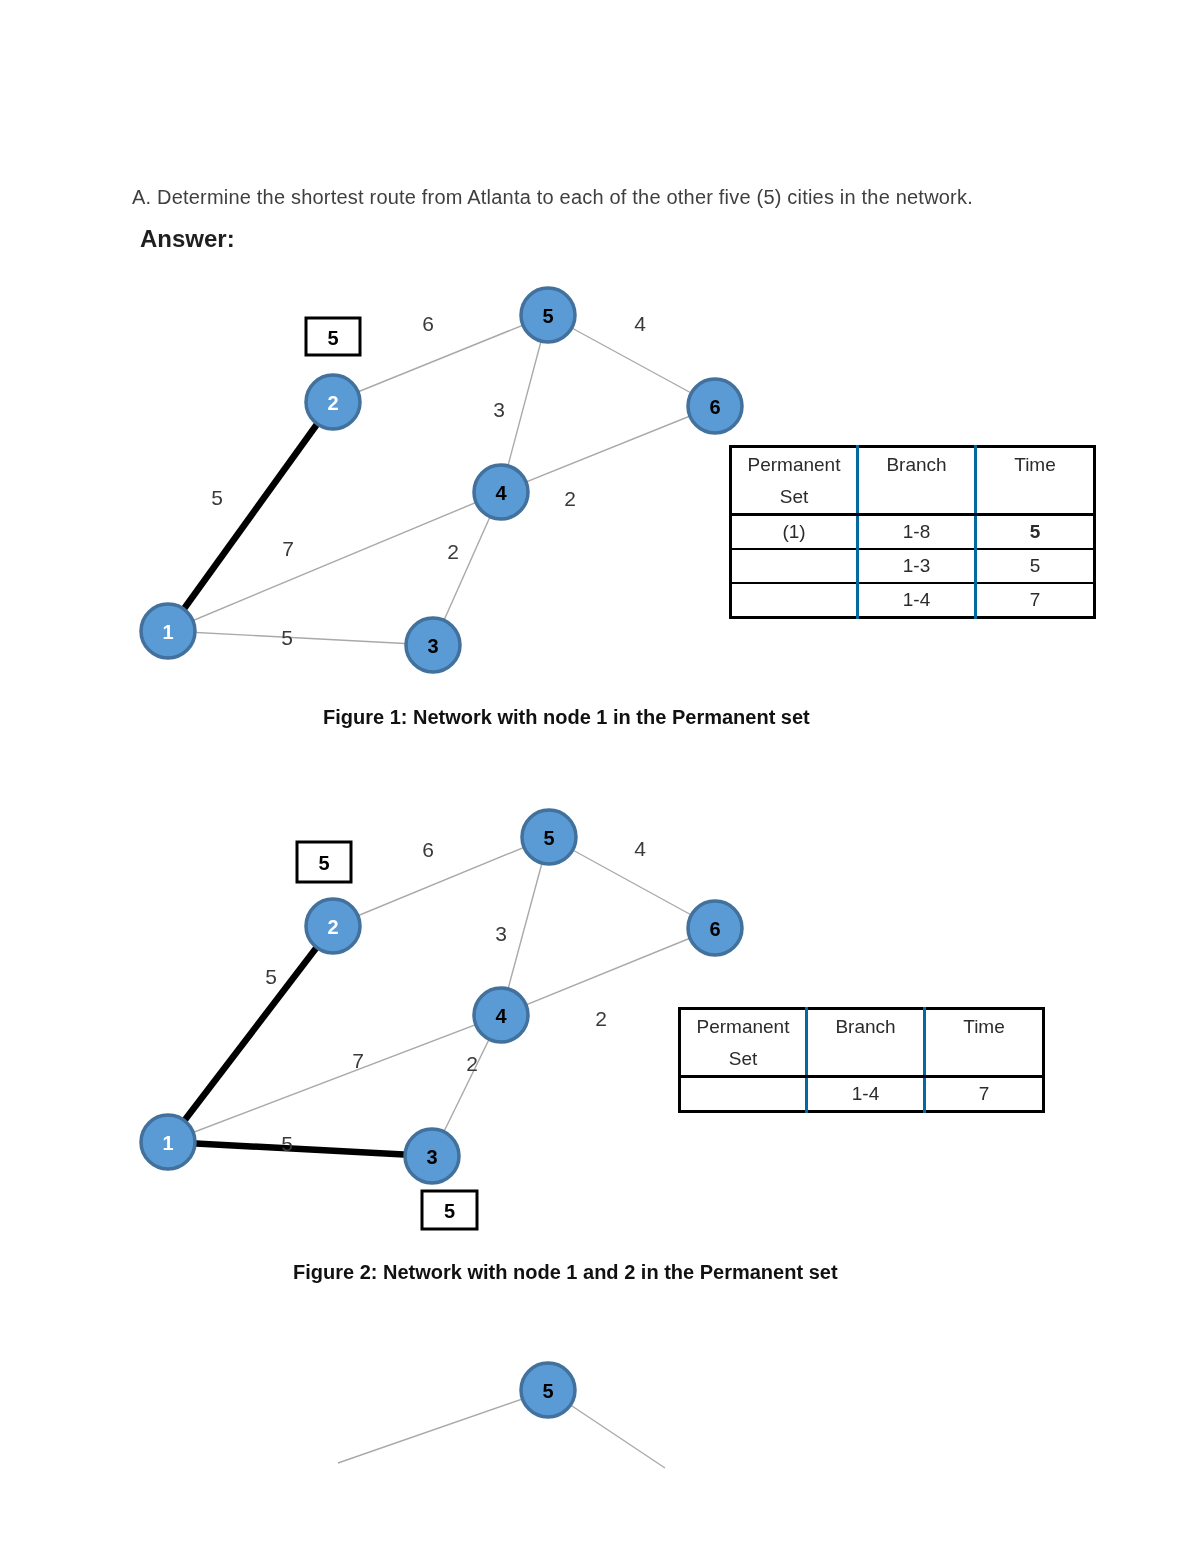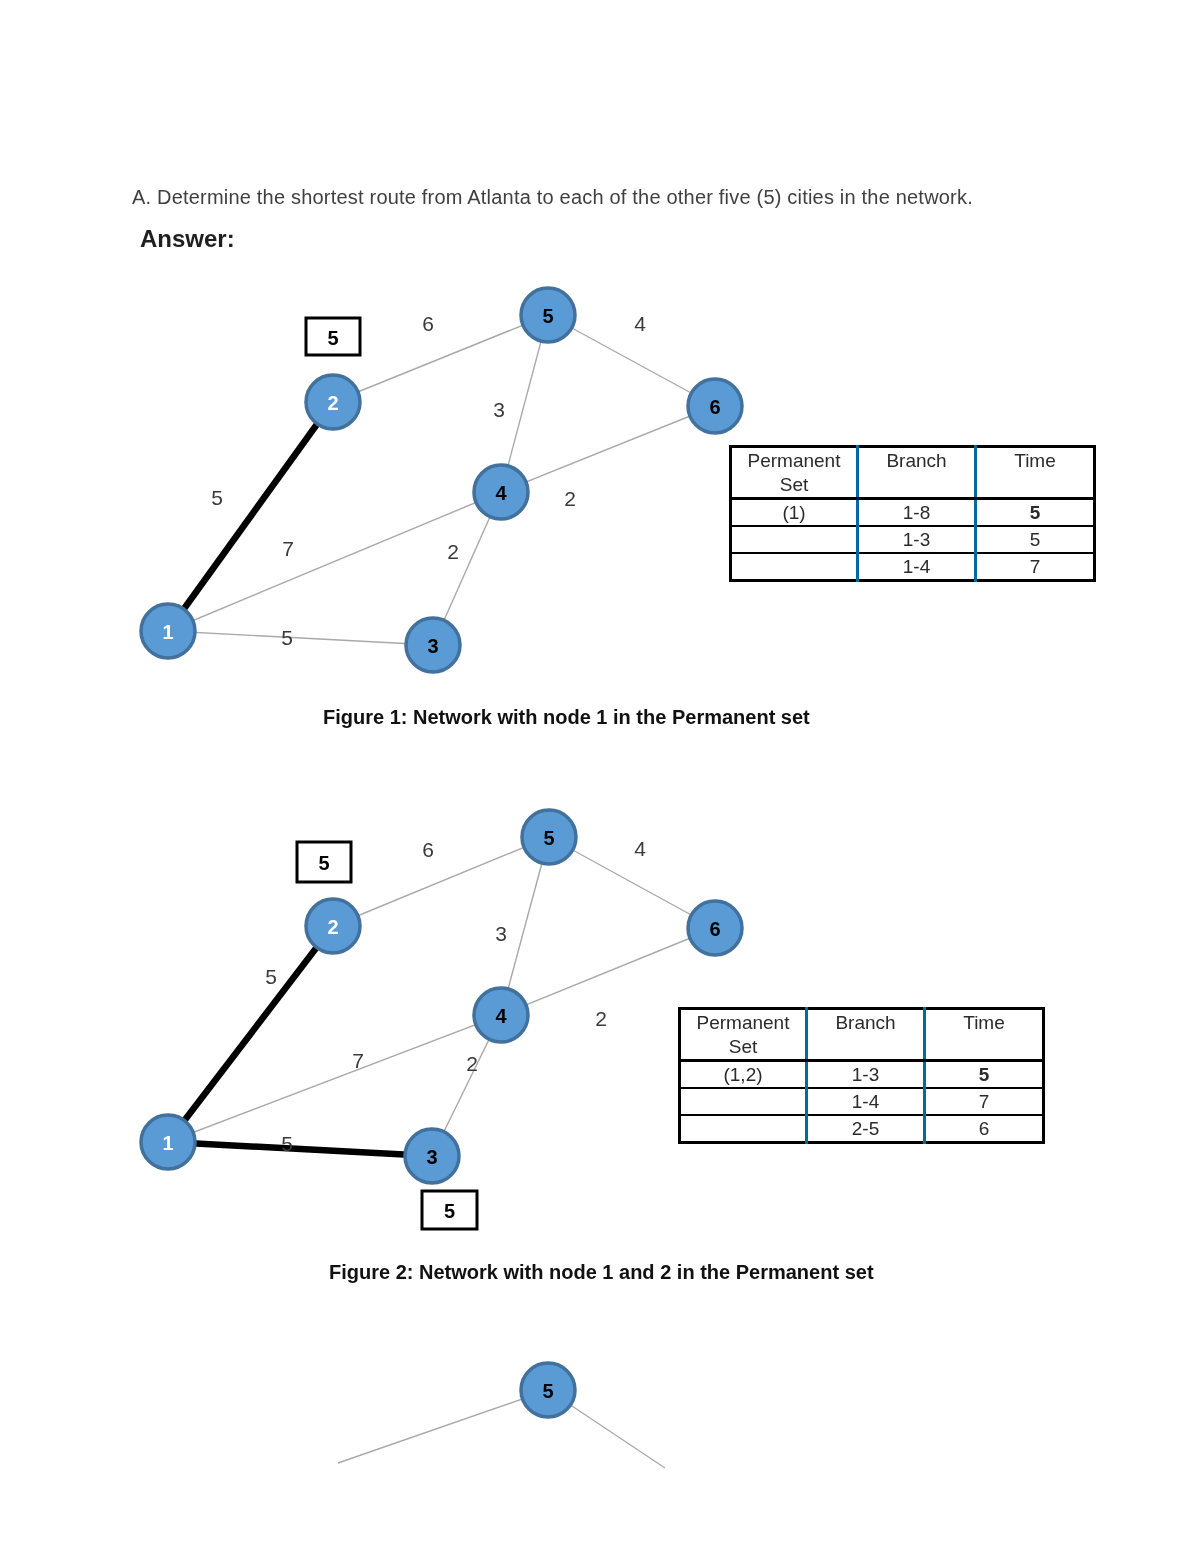--- a/index.html
+++ b/index.html
@@ -7,28 +7,28 @@
     width:1200px;height:1553px;position:relative;background:#ffffff;
     font-family:"Liberation Sans",sans-serif;overflow:hidden;
   }
   .abs{position:absolute;}
   #diagram-svg{left:0;top:0;}
   svg{font-family:"Liberation Sans",sans-serif;}
   #question{left:132px;top:186px;font-size:20px;color:#3f3f3f;letter-spacing:.2px;white-space:nowrap;}
   #answer{left:140px;top:225px;font-size:24px;font-weight:bold;color:#1f1f1f;}
   .caption{font-size:20px;font-weight:bold;color:#111;white-space:nowrap;}
   #caption1{left:323px;top:706px;}
-  #caption2{left:293px;top:1261px;margin-left:36px;}
+  #caption2{left:293px;top:1261px;}
   table.dtable{
     border-collapse:collapse;table-layout:fixed;background:#fff;
     border:3px solid #000;
   }
   table.dtable td{
     border:2px solid #000;text-align:center;vertical-align:middle;
-    font-size:19px;color:#2b2b2b;padding:0;line-height:24px;overflow:hidden;margin-top:24px;
+    font-size:19px;color:#2b2b2b;padding:0;line-height:32px;overflow:hidden;margin-top:24px;
   }
   table.dtable td+td{border-left:3px solid #0369a1;}
   table.dtable tr.hdr td{height:48px;vertical-align:top;padding-top:1px;border-bottom:3px solid #000;}
   table.dtable tr.row td{height:25px;}
   #table1{left:729px;top:445px;}
   #table2{left:678px;top:1007px;}
   .b{font-weight:bold;}
 </style>
 </head>
 <body>
@@ -147,31 +147,21 @@
       <col style="width:118px">
       <col style="width:119px">
     </colgroup>
   <tbody>
       <tr class="hdr">
     <td>Permanent Set</td>
     <td>Branch</td>
     <td>Time</td>
   </tr>
   <tr class="row">
-    <td>(1,2)</td>
-    <td>1-3</td>
-    <td class="b">5</td>
-  </tr>
-  <tr class="row">
     <td></td>
     <td>1-4</td>
     <td>7</td>
-  </tr>
-  <tr class="row">
-    <td></td>
-    <td>2-5</td>
-    <td>6</td>
   </tr>
 </tbody>
   </table>
 
 <div id="caption1" class="abs caption">Figure 1: Network with node 1 in the Permanent set</div>
 <div id="caption2" class="abs caption">Figure 2: Network with node 1 and 2 in the Permanent set</div>
 
 </body></html>

